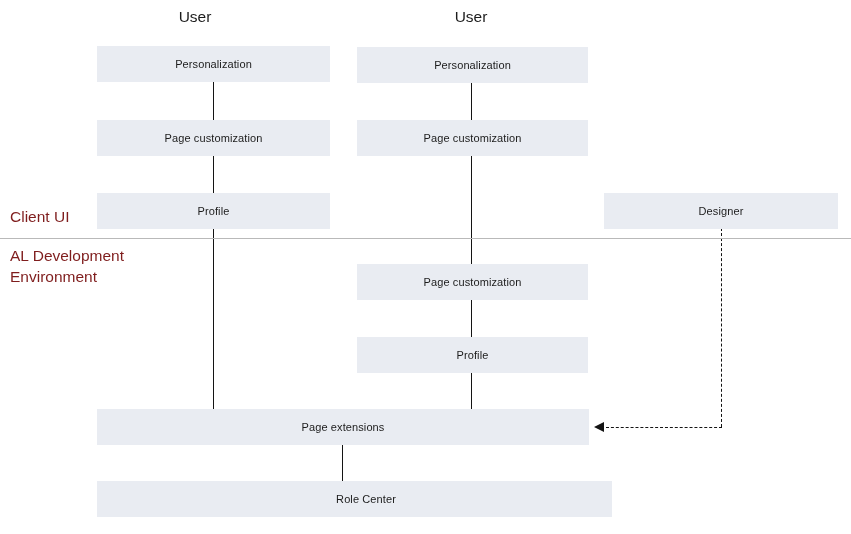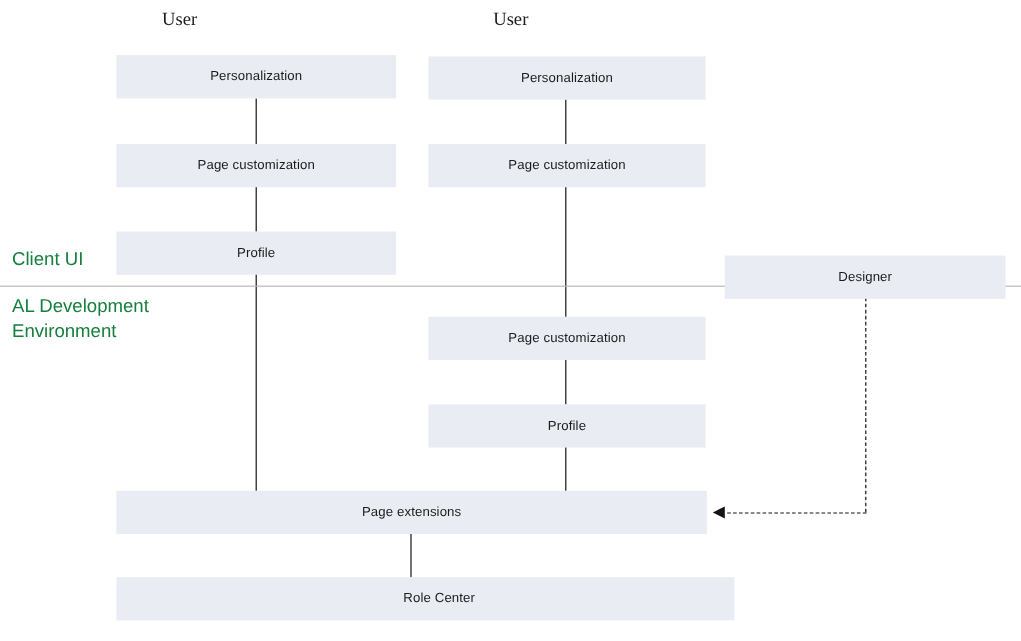--- a/index.html
+++ b/index.html
@@ -36,28 +36,27 @@
   
   .caption {
     position: absolute;
     font-size: 15.5px;
     line-height: 1;
     color: #1c1c1c;
     z-index: 4;
     white-space: nowrap;
   }
   .caption.center {
-    text-align: left;
-    font-family: Liberation Serif, serif;
+    text-align: center;
   }
   .band-label {
     position: absolute;
     font-size: 15.5px;
     line-height: 21px;
-    color: #15803d;
+    color: #7f1d1d;
     z-index: 4;
     white-space: nowrap;
   }
   
   .vline {
     position: absolute;
     width: 0;
     border-left: 1.3px solid #141414;
     z-index: 1;
   }
@@ -125,21 +124,21 @@
   <div class="node" style="left:97px; top:46px; width:233px;">Personalization</div>
 
   <div class="node" style="left:97px; top:120px; width:233px;">Page customization</div>
 
   <div class="node" style="left:97px; top:193px; width:233px;">Profile</div>
 
   <div class="node" style="left:357px; top:47px; width:231px;">Personalization</div>
 
   <div class="node" style="left:357px; top:120px; width:231px;">Page customization</div>
 
-  <div class="node" style="left:604px; top:193px; width:234px;margin-top:20px;">Designer</div>
+  <div class="node" style="left:604px; top:193px; width:234px;">Designer</div>
 
   <div class="node" style="left:357px; top:264px; width:231px;">Page customization</div>
 
   <div class="node" style="left:357px; top:337px; width:231px;">Profile</div>
 
   <div class="node" style="left:97px; top:409px; width:492px;">Page extensions</div>
 
   <div class="node" style="left:97px; top:481px; width:492px;padding-left:23px;">Role Center</div>
 
 </div>

